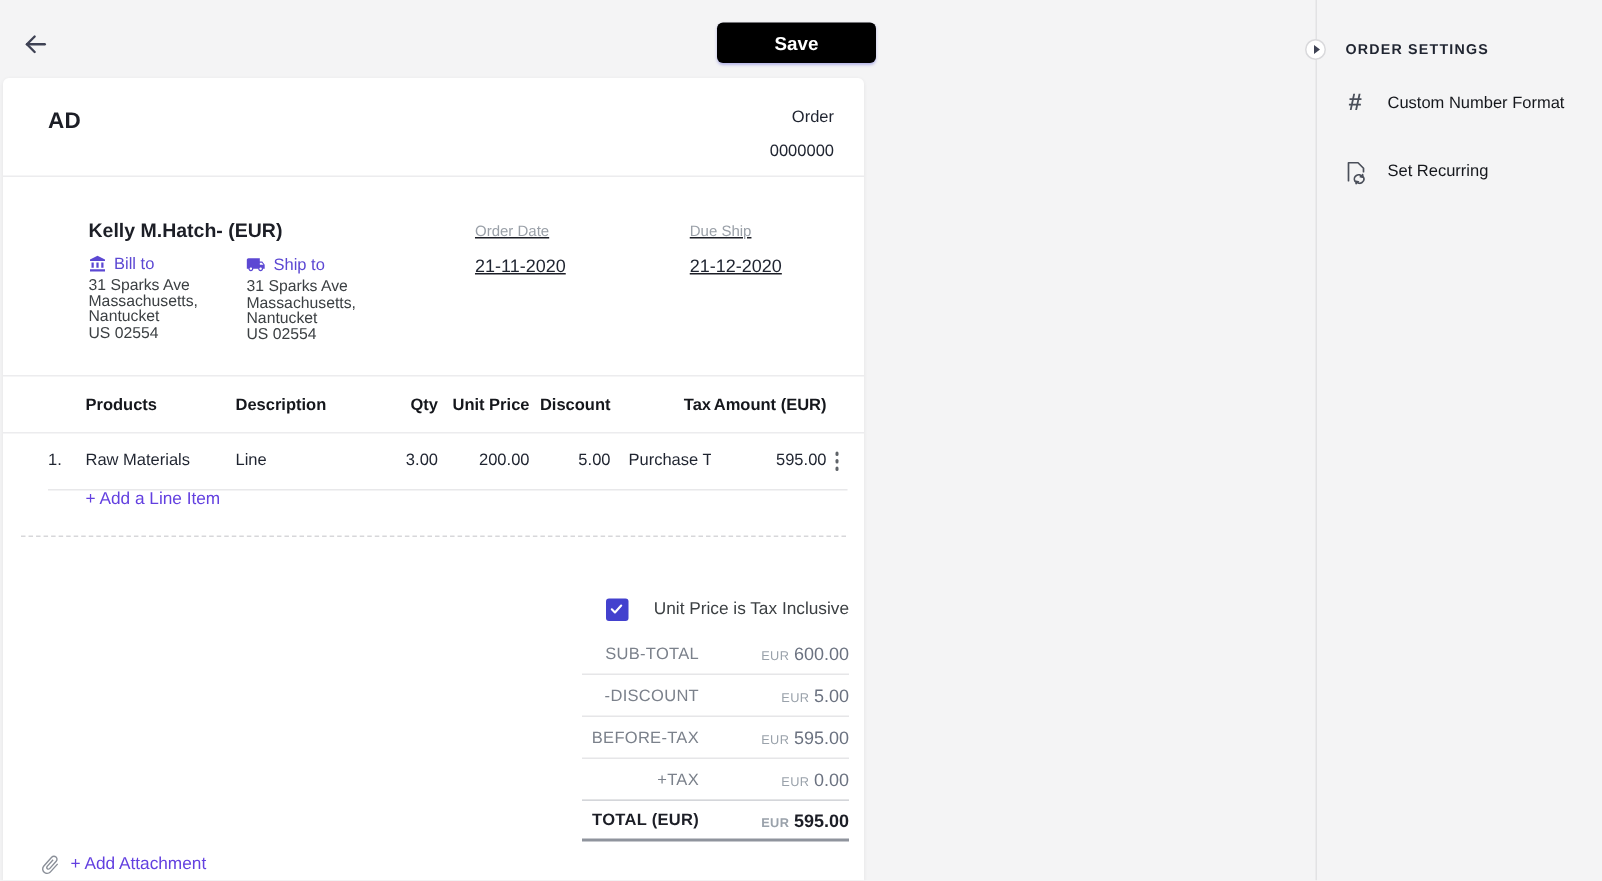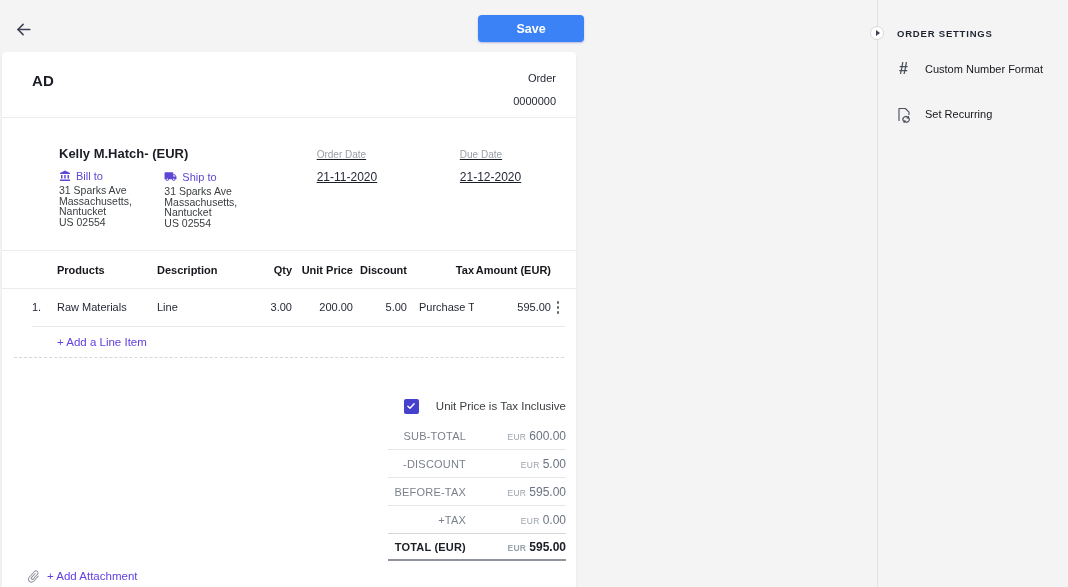--- a/index.html
+++ b/index.html
@@ -11,21 +11,21 @@
     position:relative;
   }
   
   .back-btn {
     position:absolute; left:10px; top:16px;
     width:26px; height:26px; border:none; background:transparent; cursor:pointer;
     display:flex; align-items:center; justify-content:center;
   }
   .save-btn {
     position:absolute; left:478px; top:15px; width:106px; height:27px;
-    background:#3b82f6; color:#fff; border:none; border-radius:4px;
+    background:#000000; color:#fff; border:none; border-radius:4px;
     font-family:inherit; font-size:12.5px; font-weight:700; cursor:pointer;
     box-shadow:0 1px 2px rgba(67,65,206,.35);
   }
   
   .card {
     position:absolute; left:2px; top:52px; width:574px; height:535px;
     background:#fff; border-radius:4px 4px 0 0;
     box-shadow:0 1px 3px rgba(0,0,0,.07);
     overflow:hidden;
   }
@@ -55,21 +55,21 @@
   .thead-wrap .tgrid { width:533px; }
   .th { font-size:11px; font-weight:700; color:#15171c; }
   .r { text-align:right; }
   .trow-wrap { height:37px; display:flex; align-items:center; }
   .trow-wrap .tgrid { width:533px; border:none; }
   .trow-border { margin:0 11px 0 30px; border-bottom:1px solid #e8e8ea; }
   .td { font-size:11px; color:#1f2430; cursor:text; }
   .td.tax { padding-left:12px; white-space:nowrap; overflow:hidden; text-align:left; }
   .kebab { display:flex; flex-direction:column; align-items:center; gap:2.5px; cursor:pointer; padding:2px 4px; }
   .kebab i { width:2.8px; height:2.8px; border-radius:50%; background:#5f6368; }
-  .addline-row { height:30px; display:flex; align-items:center; padding-left:55px; }
+  .addline-row { height:30px; display:flex; padding-left:55px; }
   .dashed { margin:0 12px; border-bottom:1px dashed #d7d7da; }
   .plink { color:#6340e0; font-size:11.5px; font-weight:500; cursor:pointer; text-decoration:none; }
   
   .taxinc-row { margin-top:40px; padding-right:10px; display:flex; justify-content:flex-end; align-items:center; gap:17px; height:16px; }
   .cbx { width:15px; height:15px; border-radius:2px; background:#4341ce; display:flex; align-items:center; justify-content:center; cursor:pointer; }
   .taxinc-label { font-size:11.5px; color:#3c4043; }
   .summary { width:178px; margin:8px 10px 0 auto; }
   .srow { height:28px; display:flex; align-items:center; border-bottom:1px solid #e6e6e8; }
   .slabel { width:78px; text-align:right; font-size:11px; color:#7b818b; letter-spacing:.2px; }
   .sval { flex:1; text-align:right; font-size:12px; color:#6b7280; }
@@ -144,21 +144,21 @@
         </div>
         <div class="addr-line">31 Sparks Ave</div>
         <div class="addr-line">Massachusetts, Nantucket</div>
         <div class="addr-line">US 02554</div>
       </div>
       <div class="datecol">
         <div class="date-label">Order Date</div>
         <div class="date-value">21-11-2020</div>
       </div>
       <div class="datecol">
-        <div class="date-label">Due Date</div>
+        <div class="date-label">Due Ship</div>
         <div class="date-value">21-12-2020</div>
       </div>
     </div>
   </div>
 
   <div class="thead-wrap">
     <div class="tgrid">
       <div class="th"></div>
       <div class="th">Products</div>
       <div class="th">Description</div>

